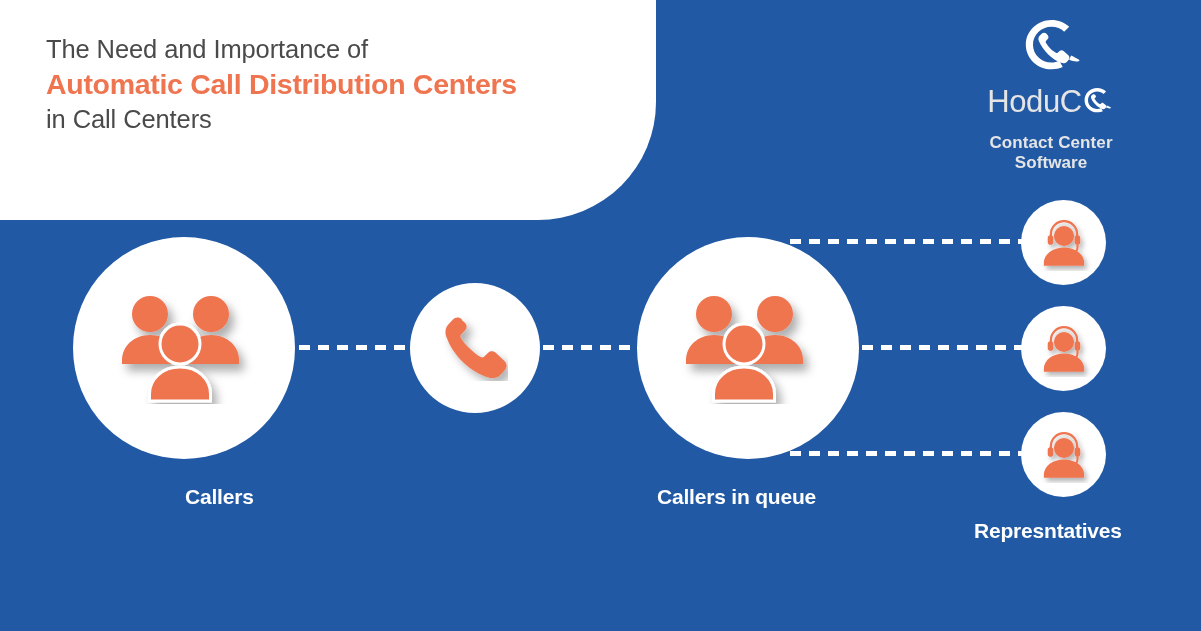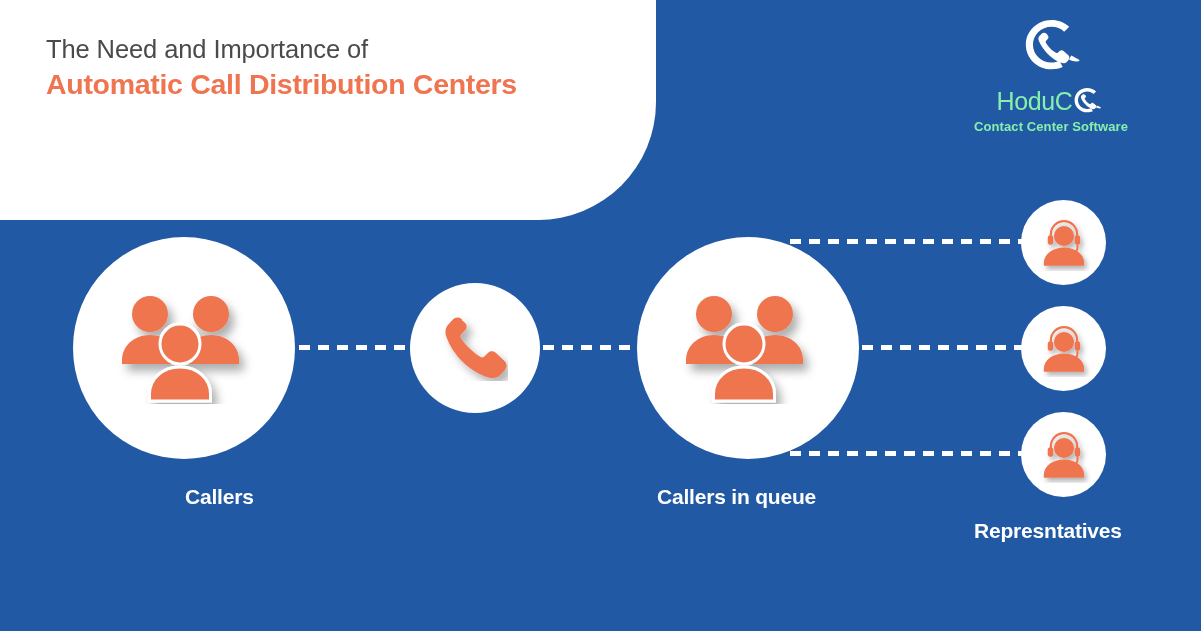--- a/index.html
+++ b/index.html
@@ -54,32 +54,32 @@
     text-align:center;
   }
   .logo-mark { width:62px; height:62px; margin:0 auto 6px; display:block; }
   .logo-word {
     display:flex;
     align-items:center;
     justify-content:center;
     gap:0px;
   }
   .logo-word-text {
-    color:#86efac;
-    font-size:25px;
+    color:#e5e5e5;
+    font-size:31px;
     line-height:31px;
     letter-spacing:-0.4px;
   }
   .logo-word-mark { width:34px; height:30px; margin-left:-1px; }
   .logo-tagline {
-    color:#86efac;
-    font-size:13px;
+    color:#e5e5e5;
+    font-size:17px;
     font-weight:bold;
     letter-spacing:0.1px;
-    margin-top:2px;
+    margin-top:16px;
   }
 
   
   .node {
     position:absolute;
     border-radius:50%;
     background:#ffffff;
     display:flex;
     align-items:center;
     justify-content:center;
@@ -126,20 +126,21 @@
 </style>
 </head>
 <body>
 
 <div id="canvas">
 
   <div class="header-panel">
     <div class="title-block">
       <div class="title-line">The Need and Importance of</div>
       <div class="title-line accent">Automatic Call Distribution Centers</div>
+      <div class="title-line">in Call Centers</div>
     </div>
   </div>
 
   <div class="logo">
     <svg class="logo-mark" viewBox="0 0 64 64">
       <path fill="#ffffff" d="M32.5 2C17.9 2 6 13.4 6 27.5S17.9 53 32.5 53c4.6 0 8.1-.6 11.6-2.3l-3.4-6.6c-2.6 1.2-5.2 1.8-8.2 1.8C21.9 45.9 13.4 37.6 13.4 27.5S21.9 9.1 32.5 9.1c5.2 0 9.8 1.9 13.1 5.1l5.2-5.2C46 4.7 39.6 2 32.5 2z"></path>
       <path fill="#ffffff" d="M27.6 16.6c-1.5-1.6-3.6-1.8-5-.5l-2.3 2.1c-1.4 1.3-1.7 3.6-.7 5.9 1.9 4.5 5.1 9.2 9.3 13.3 4.2 4.1 9 7.2 13.5 8.9 2.3.9 4.6.5 5.9-.9l2-2.4c1.2-1.4.9-3.5-.7-4.9l-4.6-4c-1.2-1-2.8-1.1-3.8-.2l-2.3 2c-.4.4-1.1.4-1.7.1-1.8-1-3.9-2.6-5.9-4.6-2-2-3.6-4.1-4.6-5.9-.3-.6-.3-1.3.1-1.7l2-2.3c.9-1 .8-2.6-.2-3.8l-1-1.2z"></path>
       <path fill="#ffffff" d="M50.8 43.2c3.4 1.4 6.8 2.1 9.6 1.4 1-.2 1.4-1 .6-1.5-2.2-1.4-5.1-3-8.3-4.4l-1.9 4.5z"></path>
     </svg>
     <div class="logo-word">

